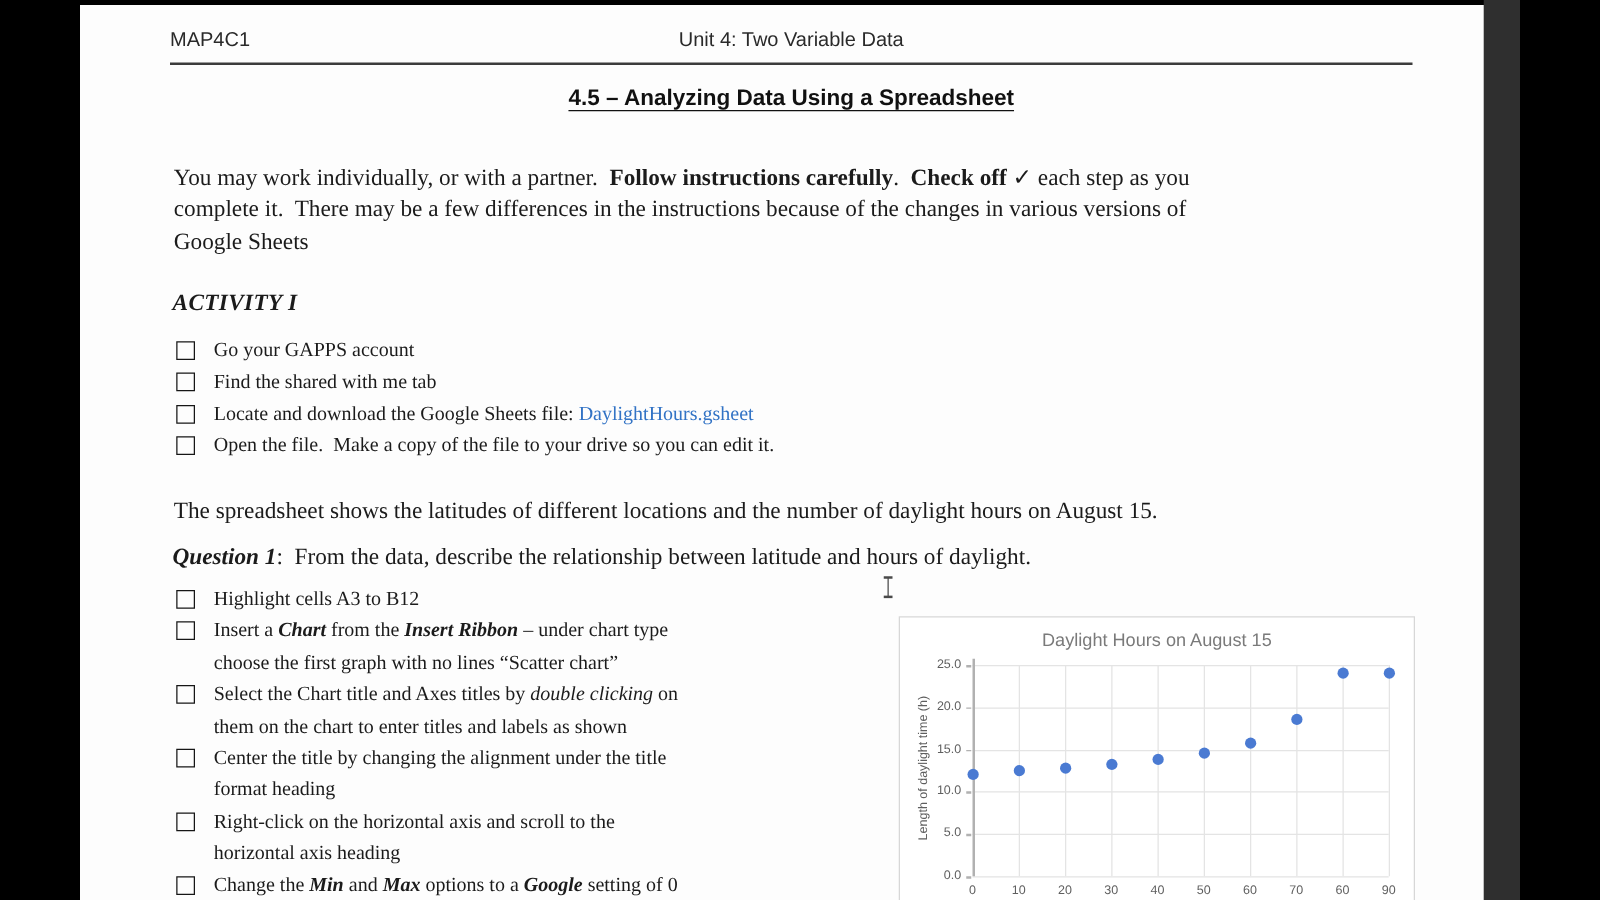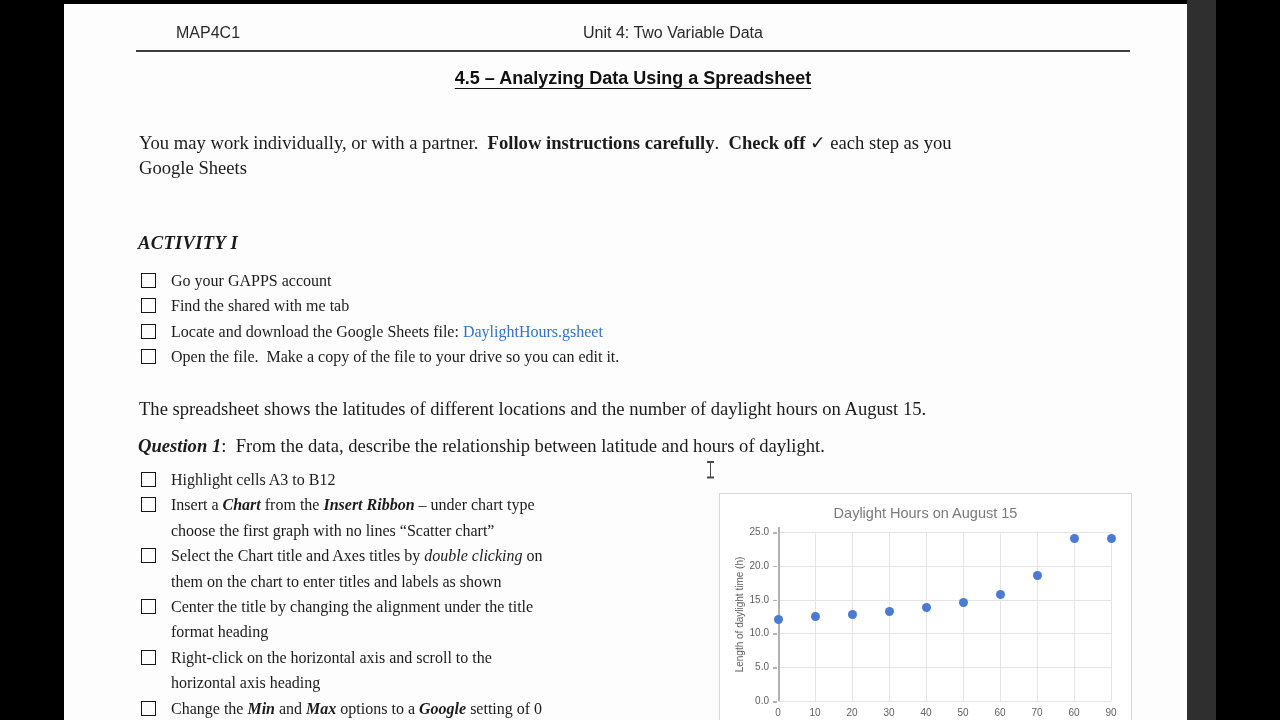--- a/index.html
+++ b/index.html
@@ -10,21 +10,21 @@
   }
   .page{
     position:absolute;left:64px;top:4px;width:1123px;height:716px;
     background:#fdfdfd;overflow:hidden;
   }
   .side-strip{
     position:absolute;left:1187px;top:0;width:29px;height:720px;background:#2f2f2f;
   }
   
   .doc-header{position:absolute;left:72px;top:20px;width:994px;height:24px;
-    font-family:"Liberation Sans","DejaVu Sans",sans-serif;font-size:16px;color:#2a2a2a;margin-left:40px;}
+    font-family:"Liberation Sans","DejaVu Sans",sans-serif;font-size:16px;color:#2a2a2a;}
   .doc-header .course{position:absolute;left:0;top:0;}
   .doc-header .unit{position:absolute;left:0;top:0;width:100%;text-align:center;}
   .header-rule{position:absolute;left:72px;top:46px;width:994px;height:2px;background:#3c3c3c;}
   .doc-title{position:absolute;left:72px;top:64px;width:994px;text-align:center;
     font-family:"Liberation Sans","DejaVu Sans",sans-serif;font-weight:bold;
     font-size:18px;color:#111;}
   .doc-title span{text-decoration:underline;text-underline-offset:4px;}
   
   .tblock{position:absolute;font-size:18.6px;}
   .tline{height:25.4px;line-height:25.4px;white-space:pre;}
@@ -71,20 +71,21 @@
     <div class="unit">Unit 4: Two Variable Data</div>
   </div>
   <div class="header-rule"></div>
 
   <div class="doc-title">
     <span>4.5 – Analyzing Data Using a Spreadsheet</span>
   </div>
 
   <div class="tblock" style="left:75px;top:126px;">
       <div class="tline"><span>You may work individually, or with a partner.  </span><span class="rb">Follow instructions carefully</span><span>.  </span><span class="rb">Check off </span><span>✓ each step as you</span></div>
+      <div class="tline"><span>complete it.  There may be a few differences in the instructions because of the changes in various versions of</span></div>
       <div class="tline"><span>Google Sheets</span></div>
     </div>
 
   <div class="tblock activity-heading" style="left:74px;top:228px;text-align:center;">ACTIVITY I</div>
 
   <div class="checklist" style="left:77px;top:264px;text-align:right;">
       <div class="check-item">
         <span class="cbox"></span>
         <div class="ctext">
           <div class="tline"><span>Go your GAPPS account</span></div>

